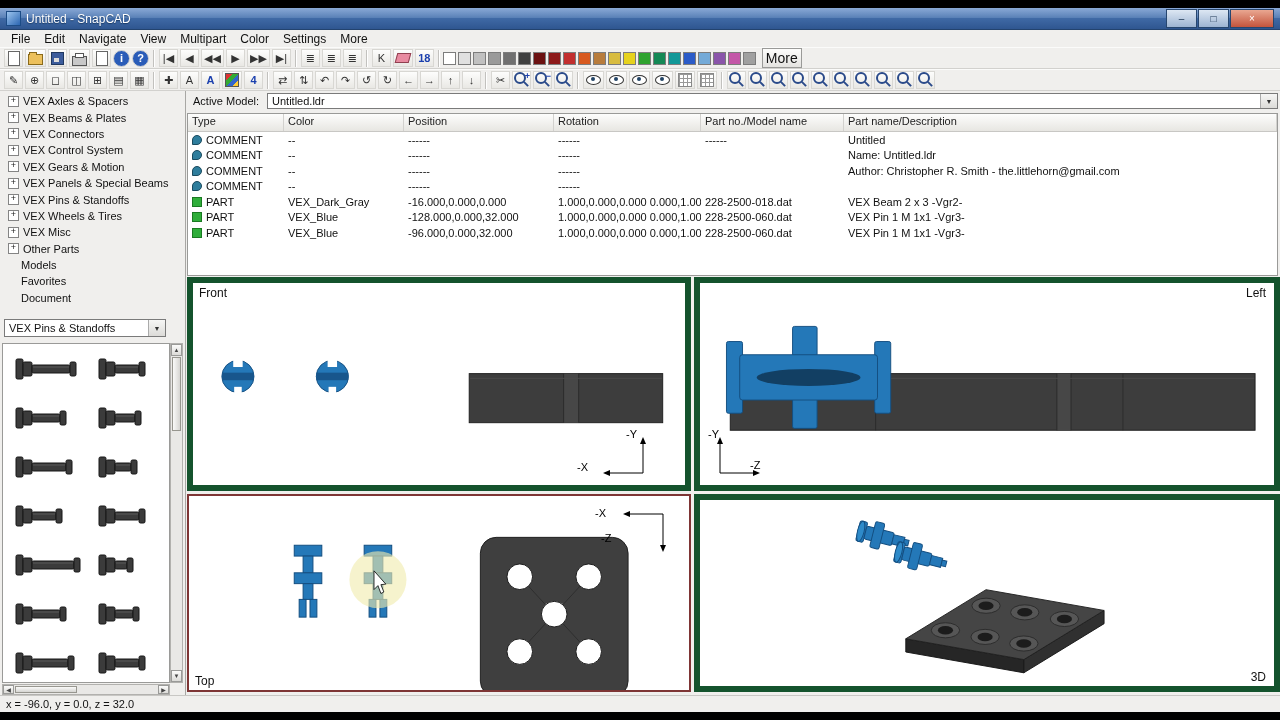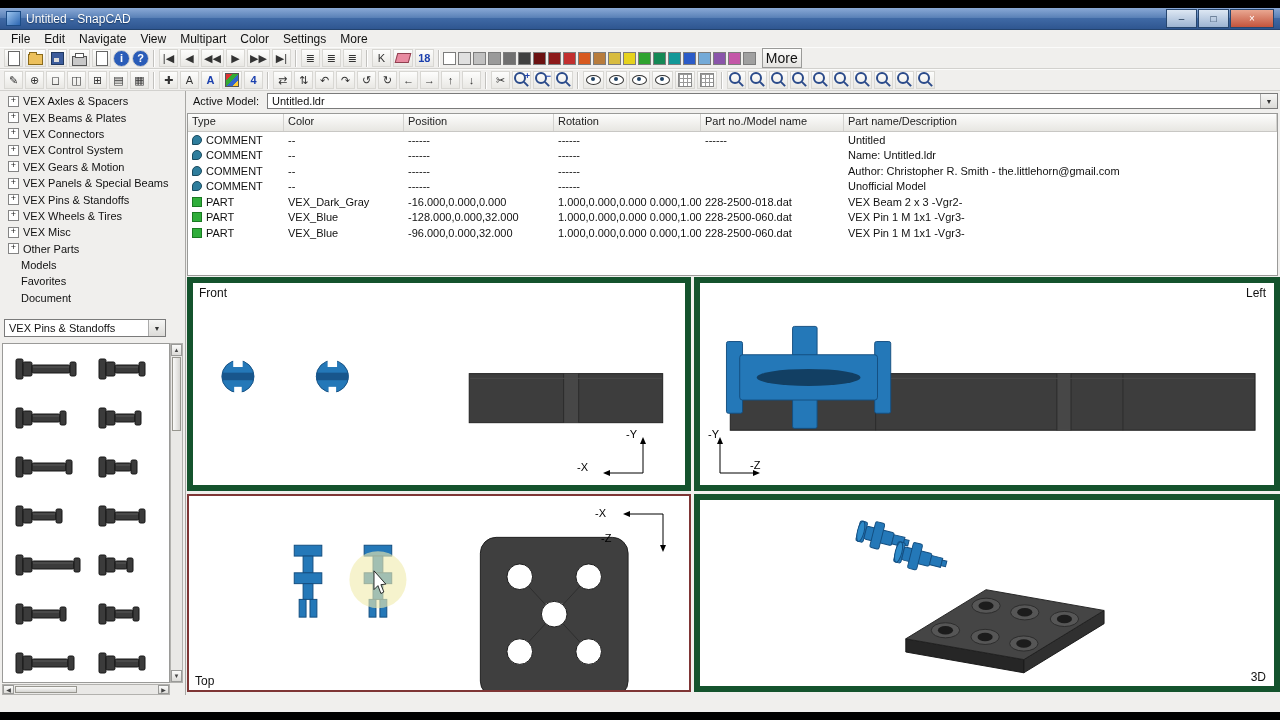--- a/index.html
+++ b/index.html
@@ -581,21 +581,20 @@
           </div>
           <div class="trow">
             <div class="td c0">
               <span class="ticon comment"></span>
               <span>COMMENT</span>
             </div>
             <div class="td c1">--</div>
             <div class="td c2">------</div>
             <div class="td c3">------</div>
             <div class="td c4"></div>
-            <div class="td c5">Unofficial Model</div>
           </div>
           <div class="trow">
             <div class="td c0">
               <span class="ticon part"></span>
               <span>PART</span>
             </div>
             <div class="td c1">VEX_Dark_Gray</div>
             <div class="td c2">-16.000,0.000,0.000</div>
             <div class="td c3">1.000,0.000,0.000 0.000,1.00...</div>
             <div class="td c4">228-2500-018.dat</div>
@@ -777,14 +776,17 @@
             <rect x="50" y="16" width="5" height="6"></rect>
             <ellipse cx="3" cy="19" rx="3.5" ry="11" fill="#2e8ac9"></ellipse>
           </g>
         </svg>
         <span class="vp-label" style="bottom:2px;right:8px;">3D</span>
       </div>
 
     </div>
   </div>
 
+  <div class="statusbar">
+    <span>x = -96.0, y = 0.0, z = 32.0</span>
+  </div>
 
 </div>
 
 </body></html>

